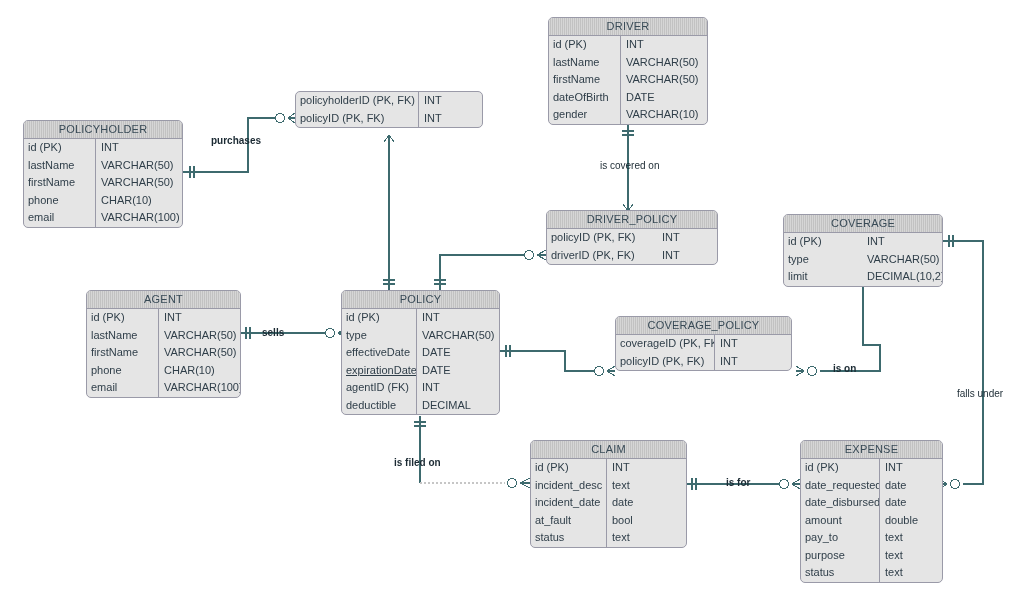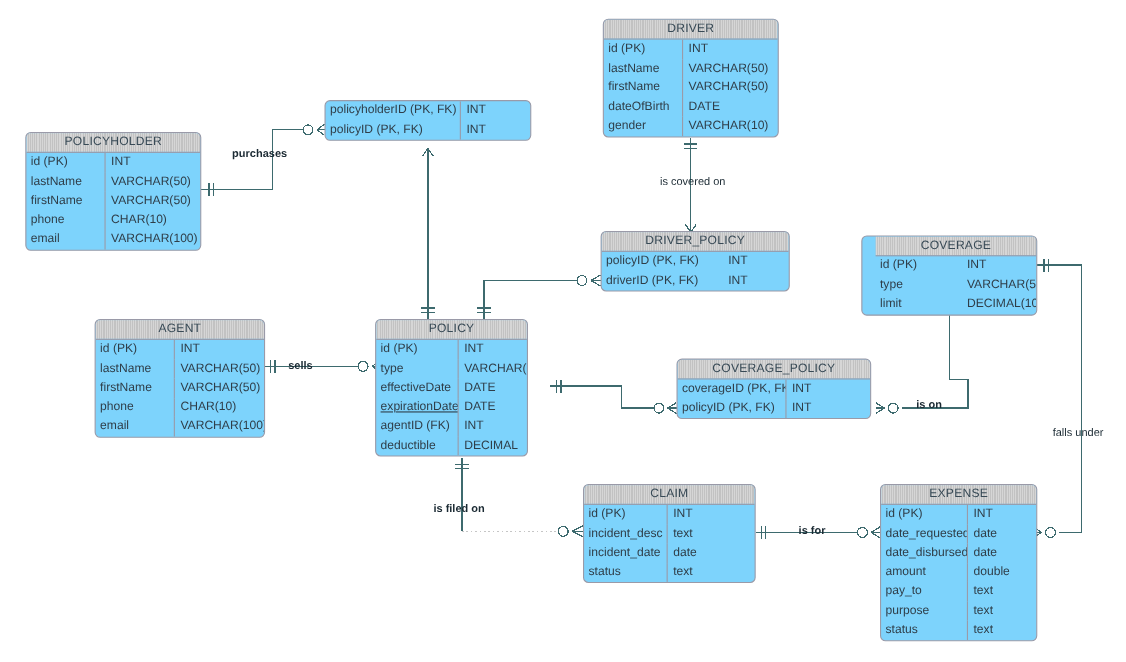--- a/index.html
+++ b/index.html
@@ -10,21 +10,21 @@
     overflow:hidden;
   }
   #canvas{position:relative;width:1024px;height:602px;}
   svg#edges{position:absolute;left:0;top:0;width:1024px;height:602px;pointer-events:none;}
 
   .entity{
     position:absolute;
     box-sizing:border-box;
     border:1px solid #9a9aa8;
     border-radius:5px;
-    background:#7dd3fc;
+    background:#e5e5e5;
     overflow:hidden;
     z-index:5;
     box-shadow:0 0 0 0 rgba(0,0,0,0);
   }
   .ent-title{
     height:17px;line-height:17px;
     text-align:center;
     font-size:11px;
     color:#384a56;
     border-bottom:1px solid #9a9aa8;
@@ -218,21 +218,21 @@
           <div class="row">
             <div class="f" style="width: 110px; flex: 0 0 110px;">policyID (PK, FK)</div>
             <div class="t">INT</div>
           </div>
           <div class="row">
             <div class="f" style="width: 110px; flex: 0 0 110px;">driverID (PK, FK)</div>
             <div class="t">INT</div>
           </div>
         </div>
       </div>
-      <div class="entity" style="left: 783px; top: 214px; width: 160px; padding-left: 12px;">
+      <div class="entity" style="left: 783px; top: 214px; width: 160px;">
         <div class="ent-title">COVERAGE</div>
         <div class="ent-rows">
           <div class="row">
             <div class="f" style="width: 78px; flex: 0 0 78px;">id (PK)</div>
             <div class="t">INT</div>
           </div>
           <div class="row">
             <div class="f" style="width: 78px; flex: 0 0 78px;">type</div>
             <div class="t">VARCHAR(50)</div>
           </div>
@@ -260,21 +260,21 @@
           <div class="row">
             <div class="f" style="width: 72px; flex: 0 0 72px;">phone</div>
             <div class="t">CHAR(10)</div>
           </div>
           <div class="row">
             <div class="f" style="width: 72px; flex: 0 0 72px;">email</div>
             <div class="t">VARCHAR(100)</div>
           </div>
         </div>
       </div>
-      <div class="entity divided" style="left: 341px; top: 290px; width: 139px;">
+      <div class="entity divided" style="left: 341px; top: 290px; width: 159px;">
         <div class="ent-title">POLICY</div>
         <div class="ent-rows">
           <div class="row">
             <div class="f" style="width: 75px; flex: 0 0 75px;">id (PK)</div>
             <div class="t">INT</div>
           </div>
           <div class="row">
             <div class="f" style="width: 75px; flex: 0 0 75px;">type</div>
             <div class="t">VARCHAR(50)</div>
           </div>
@@ -289,21 +289,21 @@
           <div class="row">
             <div class="f" style="width: 75px; flex: 0 0 75px;">agentID (FK)</div>
             <div class="t">INT</div>
           </div>
           <div class="row">
             <div class="f" style="width: 75px; flex: 0 0 75px;">deductible</div>
             <div class="t">DECIMAL</div>
           </div>
         </div>
       </div>
-      <div class="entity divided" style="left: 615px; top: 326px; width: 177px;">
+      <div class="entity divided" style="left: 615px; top: 316px; width: 177px;">
         <div class="ent-title">COVERAGE_POLICY</div>
         <div class="ent-rows">
           <div class="row">
             <div class="f" style="width: 99px; flex: 0 0 99px;">coverageID (PK, FK)</div>
             <div class="t">INT</div>
           </div>
           <div class="row">
             <div class="f" style="width: 99px; flex: 0 0 99px;">policyID (PK, FK)</div>
             <div class="t">INT</div>
           </div>
@@ -316,20 +316,24 @@
             <div class="f" style="width: 76px; flex: 0 0 76px;">id (PK)</div>
             <div class="t">INT</div>
           </div>
           <div class="row">
             <div class="f" style="width: 76px; flex: 0 0 76px;">incident_desc</div>
             <div class="t">text</div>
           </div>
           <div class="row">
             <div class="f" style="width: 76px; flex: 0 0 76px;">incident_date</div>
             <div class="t">date</div>
+          </div>
+          <div class="row">
+            <div class="f" style="width: 76px; flex: 0 0 76px;">at_fault</div>
+            <div class="t">bool</div>
           </div>
           <div class="row">
             <div class="f" style="width: 76px; flex: 0 0 76px;">status</div>
             <div class="t">text</div>
           </div>
         </div>
       </div>
       <div class="entity divided" style="left: 800px; top: 440px; width: 143px;">
         <div class="ent-title">EXPENSE</div>
         <div class="ent-rows">

